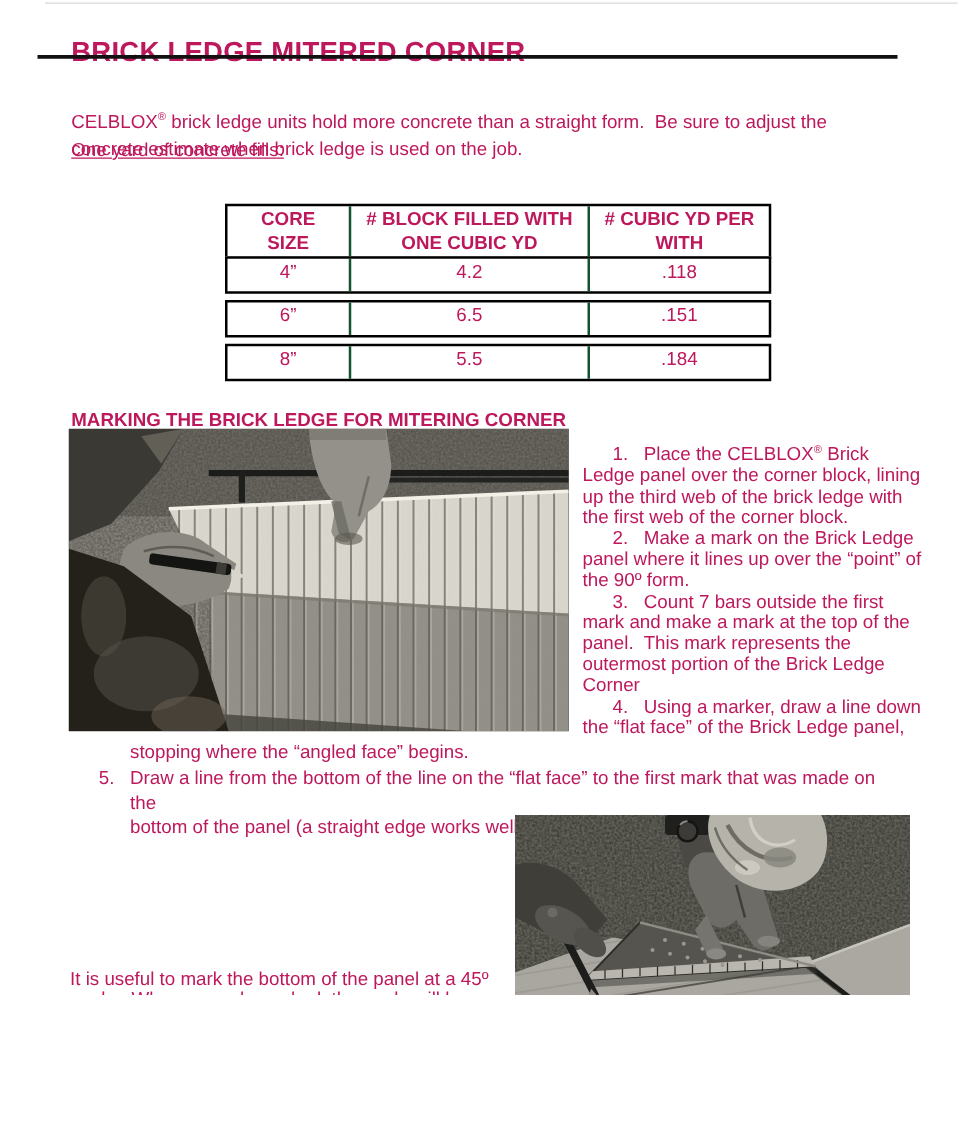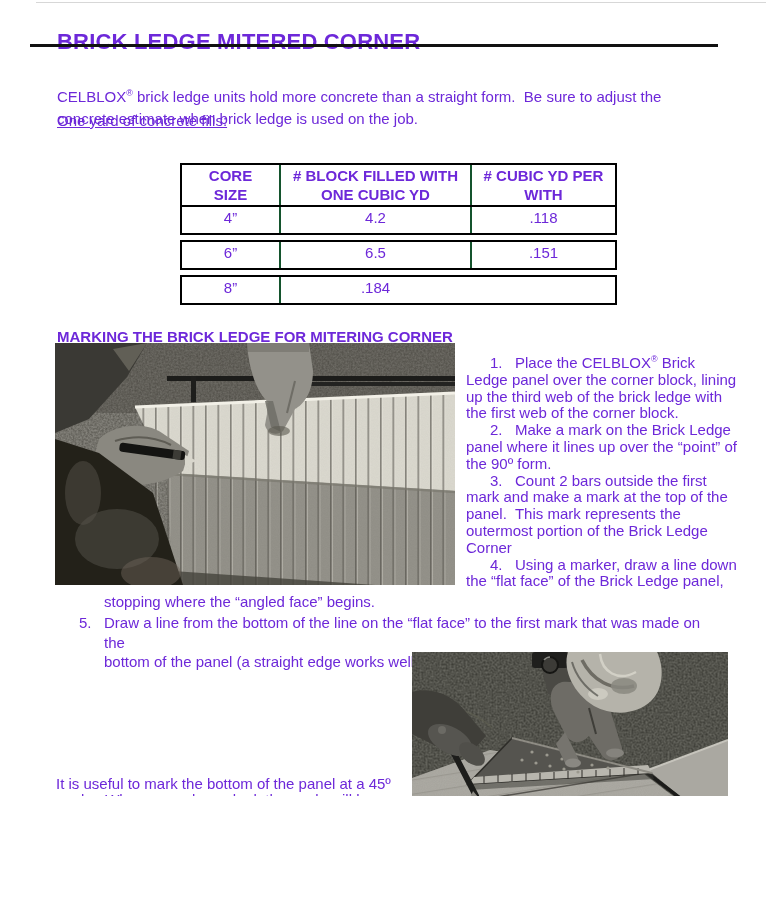--- a/index.html
+++ b/index.html
@@ -1,18 +1,18 @@
 <!DOCTYPE html>
 <html><head>
 <meta charset="utf-8">
 <style>
   html,body{margin:0;padding:0;background:#ffffff;}
   .page{
     position:relative;width:782px;height:796px;background:#fff;overflow:hidden;
-    font-family:"Liberation Sans","DejaVu Sans",sans-serif;color:#6d28d9;
+    font-family:"Liberation Sans","DejaVu Sans",sans-serif;color:#be185d;
   }
   .abs{position:absolute;}
   .pre{white-space:pre-wrap;}
   .topline{left:36px;top:2px;width:730px;height:1px;background:#d7d7d7;}
   .title{left:57px;top:14px;font-size:22px;font-weight:bold;letter-spacing:.2px;}
   .rule{left:30px;top:44px;width:688px;height:3px;background:#111;}
   .intro{left:57px;top:68px;width:680px;font-size:15px;line-height:21.5px;}
   sup.reg{font-size:9px;vertical-align:6px;}
   .fills{left:57px;top:112px;font-size:15px;text-decoration:underline;}
   
@@ -66,20 +66,21 @@
       <div>4.2</div>
       <div>.118</div>
     </div>
     <div class="t-box t-row">
       <div>6”</div>
       <div>6.5</div>
       <div>.151</div>
     </div>
     <div class="t-box t-row">
       <div>8”</div>
+      <div>5.5</div>
       <div>.184</div>
     </div>
   </div>
 
   <h2 class="abs sect">MARKING THE BRICK LEDGE FOR MITERING CORNER</h2>
 
   <div class="abs photo photo1">
     <svg width="400" height="242" viewBox="0 0 400 242" xmlns="http://www.w3.org/2000/svg">
       <defs>
         <filter id="gr1" x="0" y="0" width="100%" height="100%">
@@ -144,21 +145,21 @@
   </div>
 
   <div class="abs steps">
     <p><span>1.   Place the CELBLOX</span><sup class="reg">®</sup><span> Brick
 Ledge panel over the corner block, lining
 up the third web of the brick ledge with
 the first web of the corner block.</span></p>
     <p>2.   Make a mark on the Brick Ledge
 panel where it lines up over the “point” of
 the 90º form.</p>
-    <p>3.   Count 2 bars outside the first
+    <p>3.   Count 7 bars outside the first
 mark and make a mark at the top of the
 panel.  This mark represents the
 outermost portion of the Brick Ledge
 Corner</p>
     <p>4.   Using a marker, draw a line down
 the “flat face” of the Brick Ledge panel,</p>
   </div>
 
   <div class="abs cont">stopping where the “angled face” begins.</div>
 

